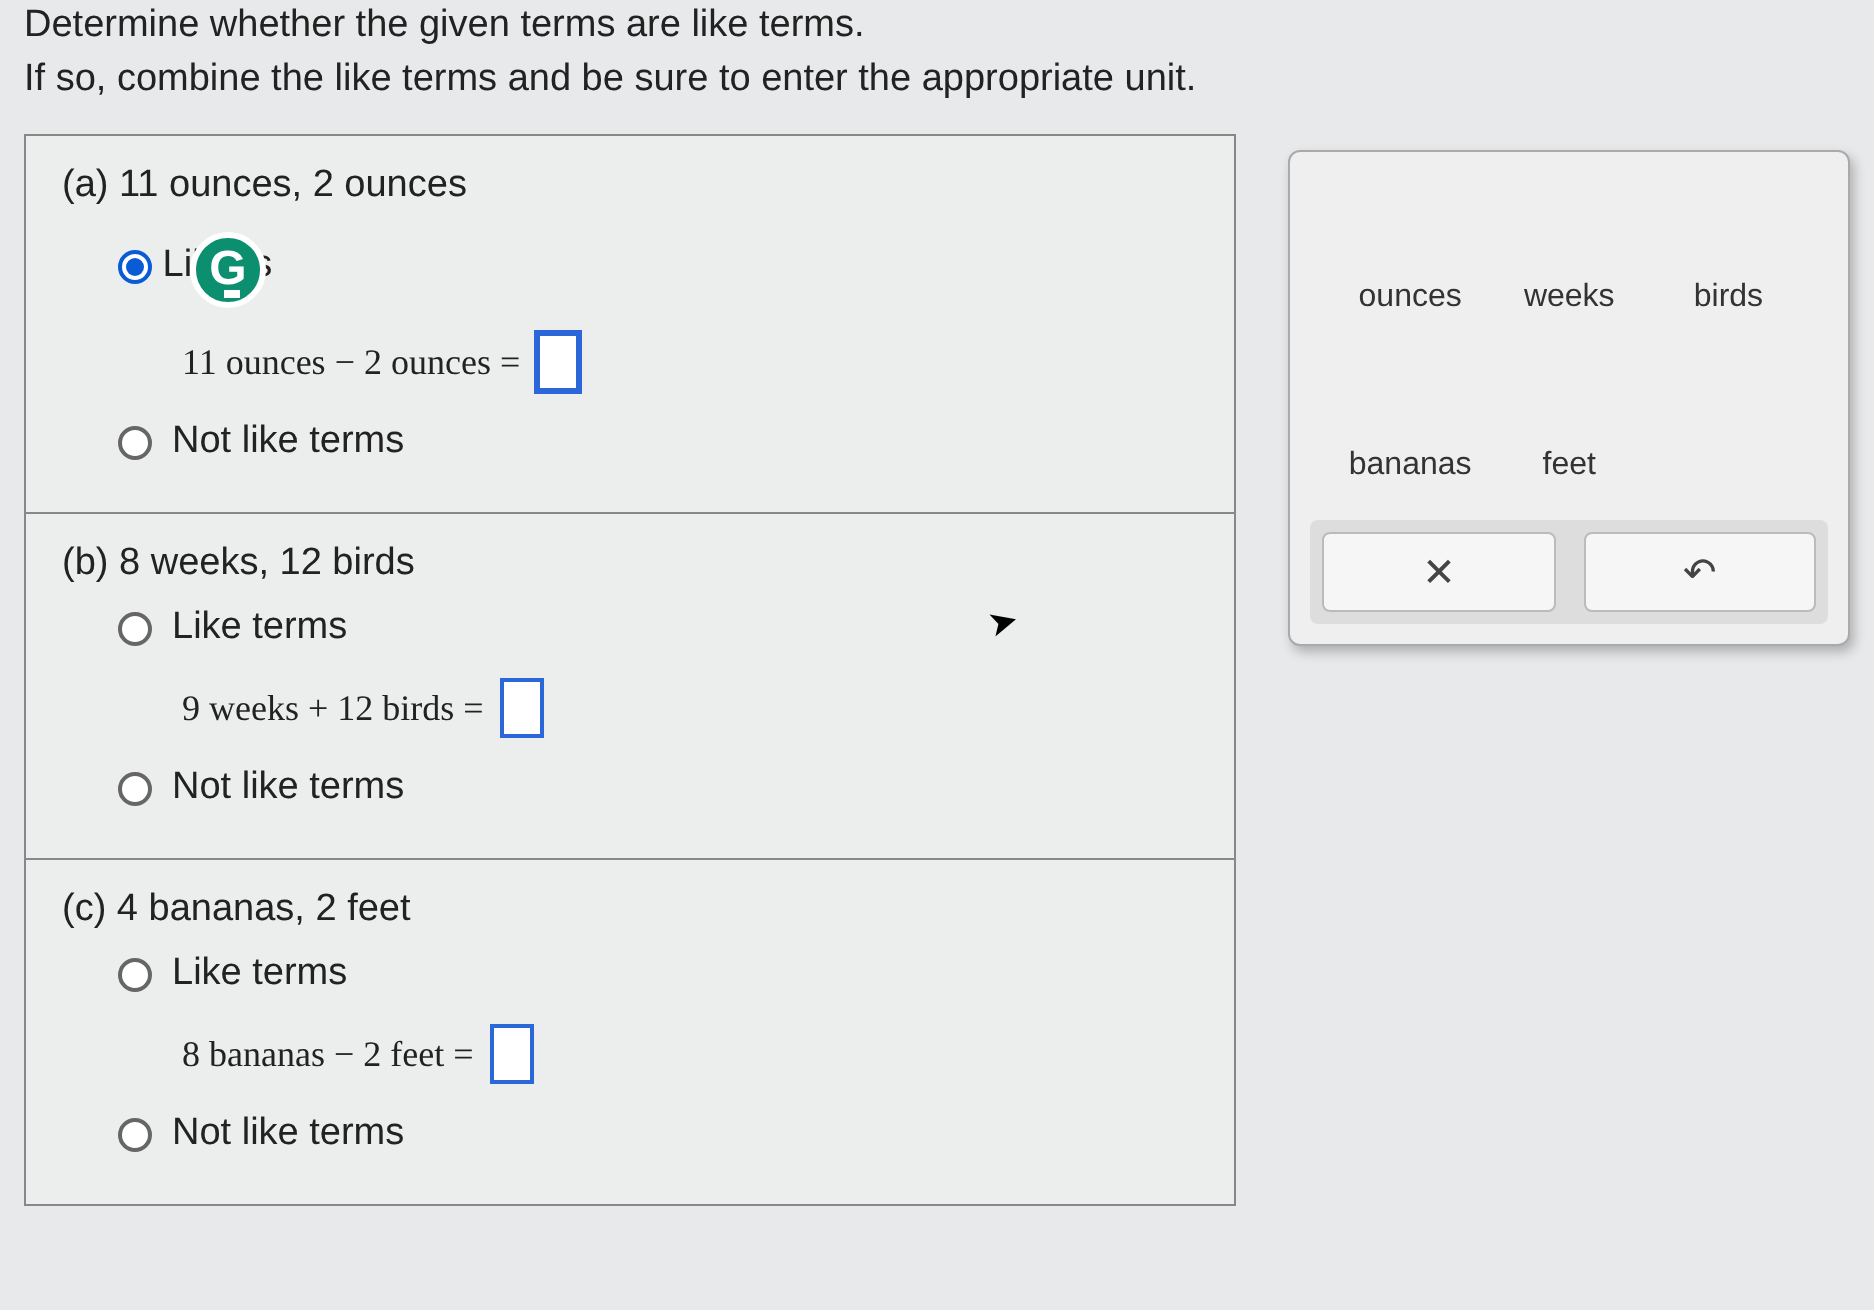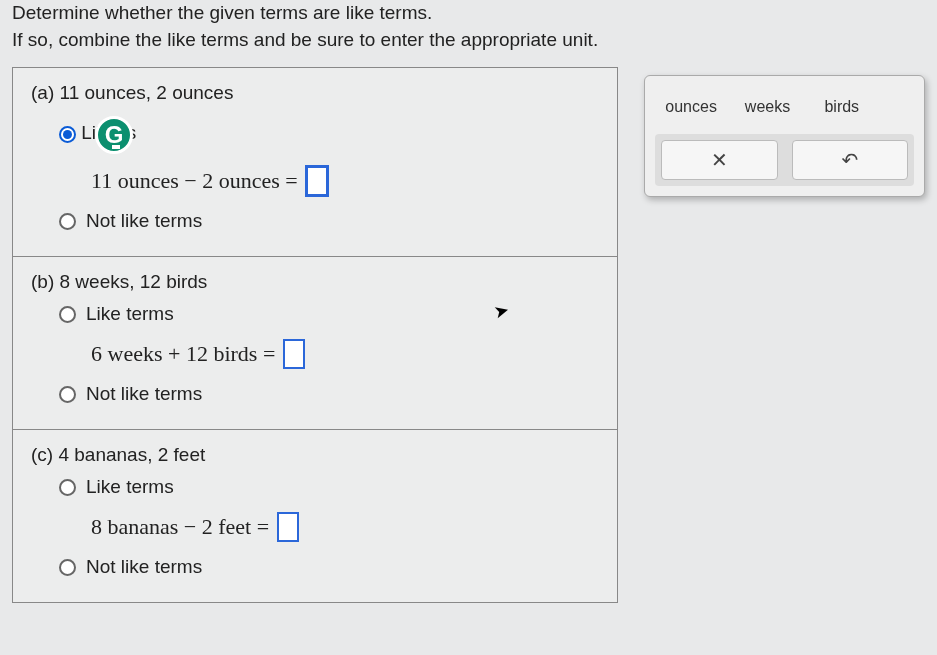--- a/index.html
+++ b/index.html
@@ -45,21 +45,21 @@
       border: 2px solid #666; background: #fff;
       display: inline-flex; align-items: center; justify-content: center;
     }
     .radio.selected { border-color: #0a5bd6; }
     .radio.selected::after {
       content: ""; width: 9px; height: 9px; border-radius: 50%;
       background: #0a5bd6; display: block;
     }
     .equation-row {
       font-family: 'Times New Roman', serif;
-      font-size: 22px;
+      font-size: 18px;
       margin: 14px 0 14px 60px;
       display: flex; align-items: center; gap: 8px; text-align: right;
     }
     .answer-box {
       display: inline-block; width: 22px; height: 30px;
       border: 2px solid #2b67d9; background: #fff;
     }
     .answer-box.active {
       outline: 1px solid #2b67d9;
       box-shadow: 0 0 0 1px #2b67d9;
@@ -87,21 +87,21 @@
       padding: 10px 10px 10px 10px;
       align-self: flex-start;
       margin-top: 8px;
     }
     .palette-row {
       display: flex; justify-content: space-between;
       padding: 12px 10px;
       font-size: 16px; color: #333;
     }
     .palette-unit {
-      flex: 1; cursor: pointer;
+      flex: 1; text-align: center; cursor: pointer; margin-top: 42px;
     }
     .palette-actions {
       display: flex; gap: 14px; margin-top: 6px;
       background: #ddd; border-radius: 4px;
       padding: 6px;
     }
     .palette-btn {
       flex: 1; height: 40px;
       background: #f6f6f6;
       border: 1px solid #bbb;
@@ -149,21 +149,21 @@
       </div>
     </div>
 
     <div class="question-part">
       <div class="part-label">(b)  8 weeks, 12 birds</div>
       <div class="radio-row">
         <span class="radio"></span>
         <span>Like terms</span>
       </div>
       <div class="equation-row">
-        <span>6 weeks + 12 birds =</span>
+        <span>9 weeks + 12 birds =</span>
         <span class="answer-box"></span>
       </div>
       <div class="radio-row">
         <span class="radio"></span>
         <span>Not like terms</span>
       </div>
     </div>
 
     <div class="question-part">
       <div class="part-label">(c)  4 bananas, 2 feet</div>
@@ -182,20 +182,25 @@
     </div>
 
   </div>
 
   <div class="palette">
     <div class="palette-row">
       <span class="palette-unit">ounces</span>
       <span class="palette-unit">weeks</span>
       <span class="palette-unit">birds</span>
     </div>
+    <div class="palette-row">
+      <span class="palette-unit">bananas</span>
+      <span class="palette-unit">feet</span>
+      <span class="palette-unit"></span>
+    </div>
     <div class="palette-actions">
       <div class="palette-btn">
         <span>✕</span>
       </div>
       <div class="palette-btn">
         <span>↶</span>
       </div>
     </div>
   </div>
 </div>

